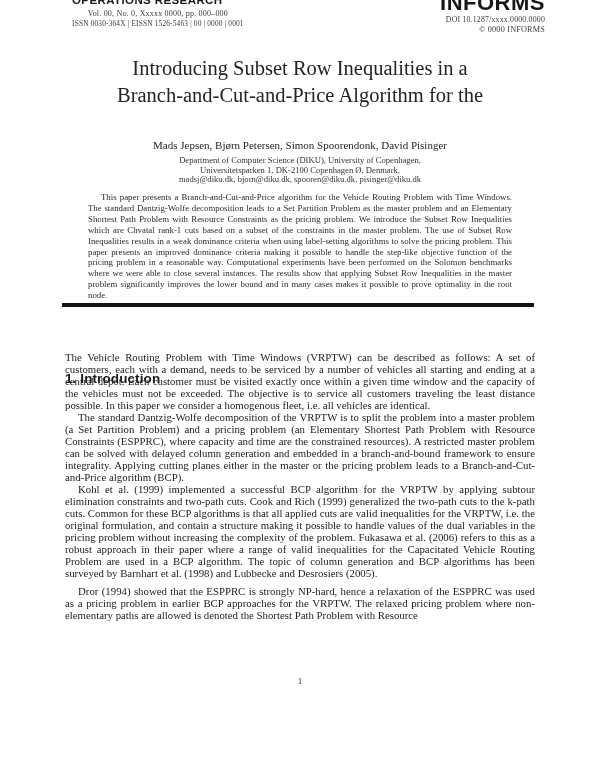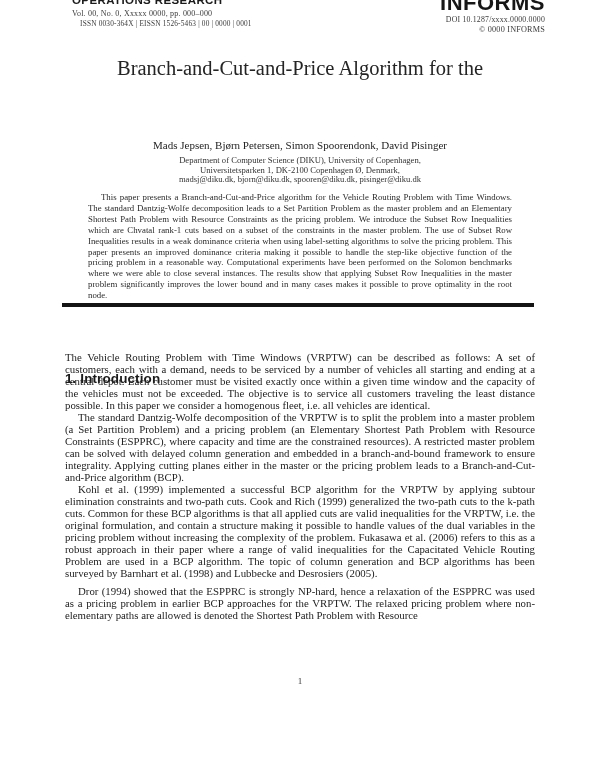--- a/index.html
+++ b/index.html
@@ -13,22 +13,22 @@
     -webkit-font-smoothing:antialiased;
   }
   .page{position:absolute;inset:0;}
 
   
   .hdr-left{position:absolute;left:72px;top:-5px;line-height:1;}
   .journal-name{
     font-family:"Liberation Sans", sans-serif;
     font-weight:bold;font-size:11.5px;letter-spacing:.4px;color:#1b1b1b;
   }
-  .vol-line{font-size:8px;color:#3a3a3a;margin-top:3px;letter-spacing:.2px;}
-  .issn-line{font-size:7.3px;color:#3a3a3a;margin-top:2.5px;letter-spacing:.2px;margin-left:8px;}
+  .vol-line{font-size:8px;color:#3a3a3a;margin-top:3px;letter-spacing:.2px;text-align:center;}
+  .issn-line{font-size:7.3px;color:#3a3a3a;margin-top:2.5px;letter-spacing:.2px;}
 
   .hdr-right{position:absolute;right:55px;top:-8px;text-align:right;line-height:1;}
   .informs-logo{
     font-family:"Liberation Sans", sans-serif;
     font-weight:bold;font-size:22px;letter-spacing:.5px;color:#161616;
   }
   .doi-line{font-size:7.8px;color:#3a3a3a;margin-top:2px;letter-spacing:.2px;}
   .copyright-line{font-size:8.2px;color:#3a3a3a;margin-top:2.5px;letter-spacing:.2px;}
 
   
@@ -82,20 +82,21 @@
     <div class="issn-line">ISSN 0030-364X | EISSN 1526-5463 | 00 | 0000 | 0001</div>
   </div>
 
   <div class="hdr-right">
     <div class="informs-logo">INFORMS</div>
     <div class="doi-line">DOI 10.1287/xxxx.0000.0000</div>
     <div class="copyright-line">© 0000 INFORMS</div>
   </div>
 
   <div class="title-block">
+    <div class="title-line">Introducing Subset Row Inequalities in a</div>
     <div class="title-line">Branch-and-Cut-and-Price Algorithm for the</div>
   </div>
 
   <div class="authors-line">Mads Jepsen, Bjørn Petersen, Simon Spoorendonk, David Pisinger</div>
   <div class="affil affil-1">Department of Computer Science (DIKU), University of Copenhagen,</div>
   <div class="affil affil-2">Universitetsparken 1, DK-2100 Copenhagen Ø, Denmark,</div>
   <div class="affil affil-emails">madsj@diku.dk, bjorn@diku.dk, spooren@diku.dk, pisinger@diku.dk</div>
 
   <div class="abstract">This paper presents a Branch-and-Cut-and-Price algorithm for the Vehicle Routing Problem with Time Windows. The standard Dantzig-Wolfe decomposition leads to a Set Partition Problem as the master problem and an Elementary Shortest Path Problem with Resource Constraints as the pricing problem. We introduce the Subset Row Inequalities which are Chvatal rank-1 cuts based on a subset of the constraints in the master problem. The use of Subset Row Inequalities results in a weak dominance criteria when using label-setting algorithms to solve the pricing problem. This paper presents an improved dominance criteria making it possible to handle the step-like objective function of the pricing problem in a reasonable way. Computational experiments have been performed on the Solomon benchmarks where we were able to close several instances. The results show that applying Subset Row Inequalities in the master problem significantly improves the lower bound and in many cases makes it possible to prove optimality in the root node.</div>
   <div class="abstract-rule"></div>

